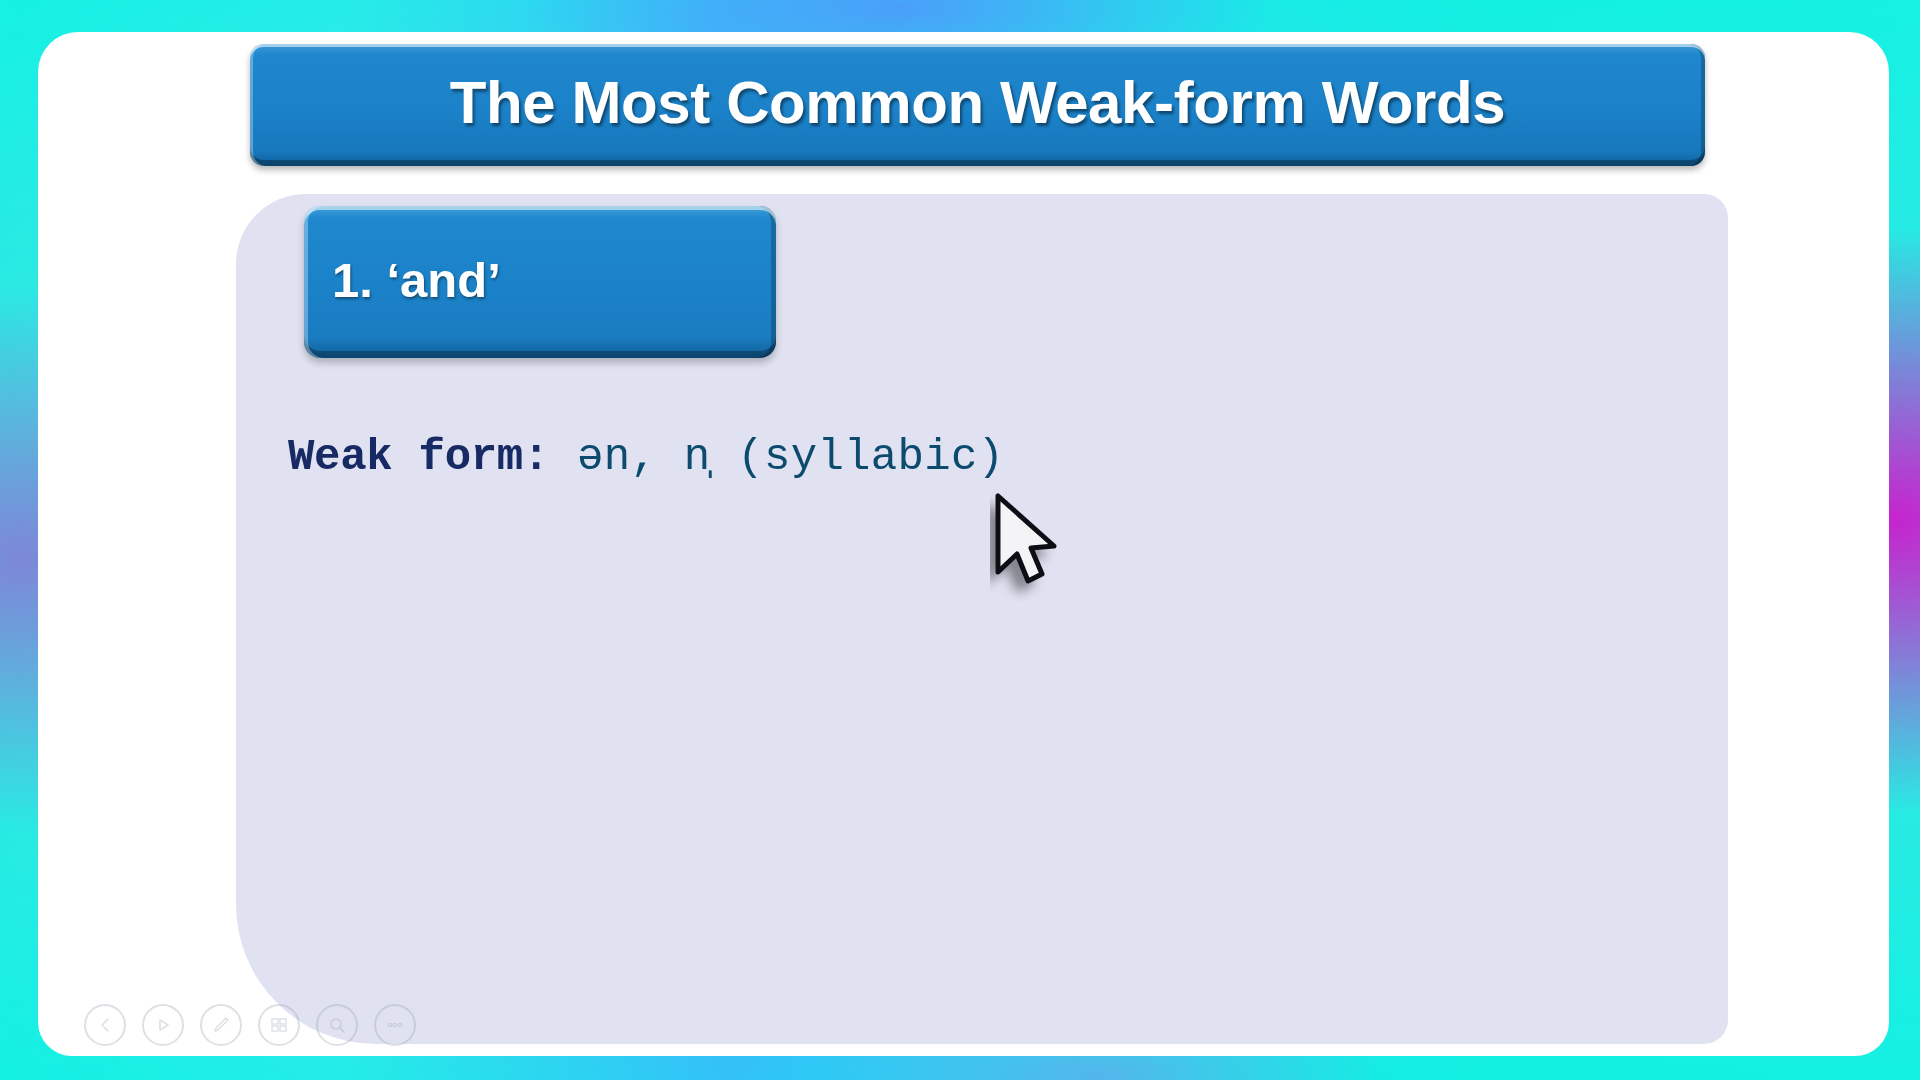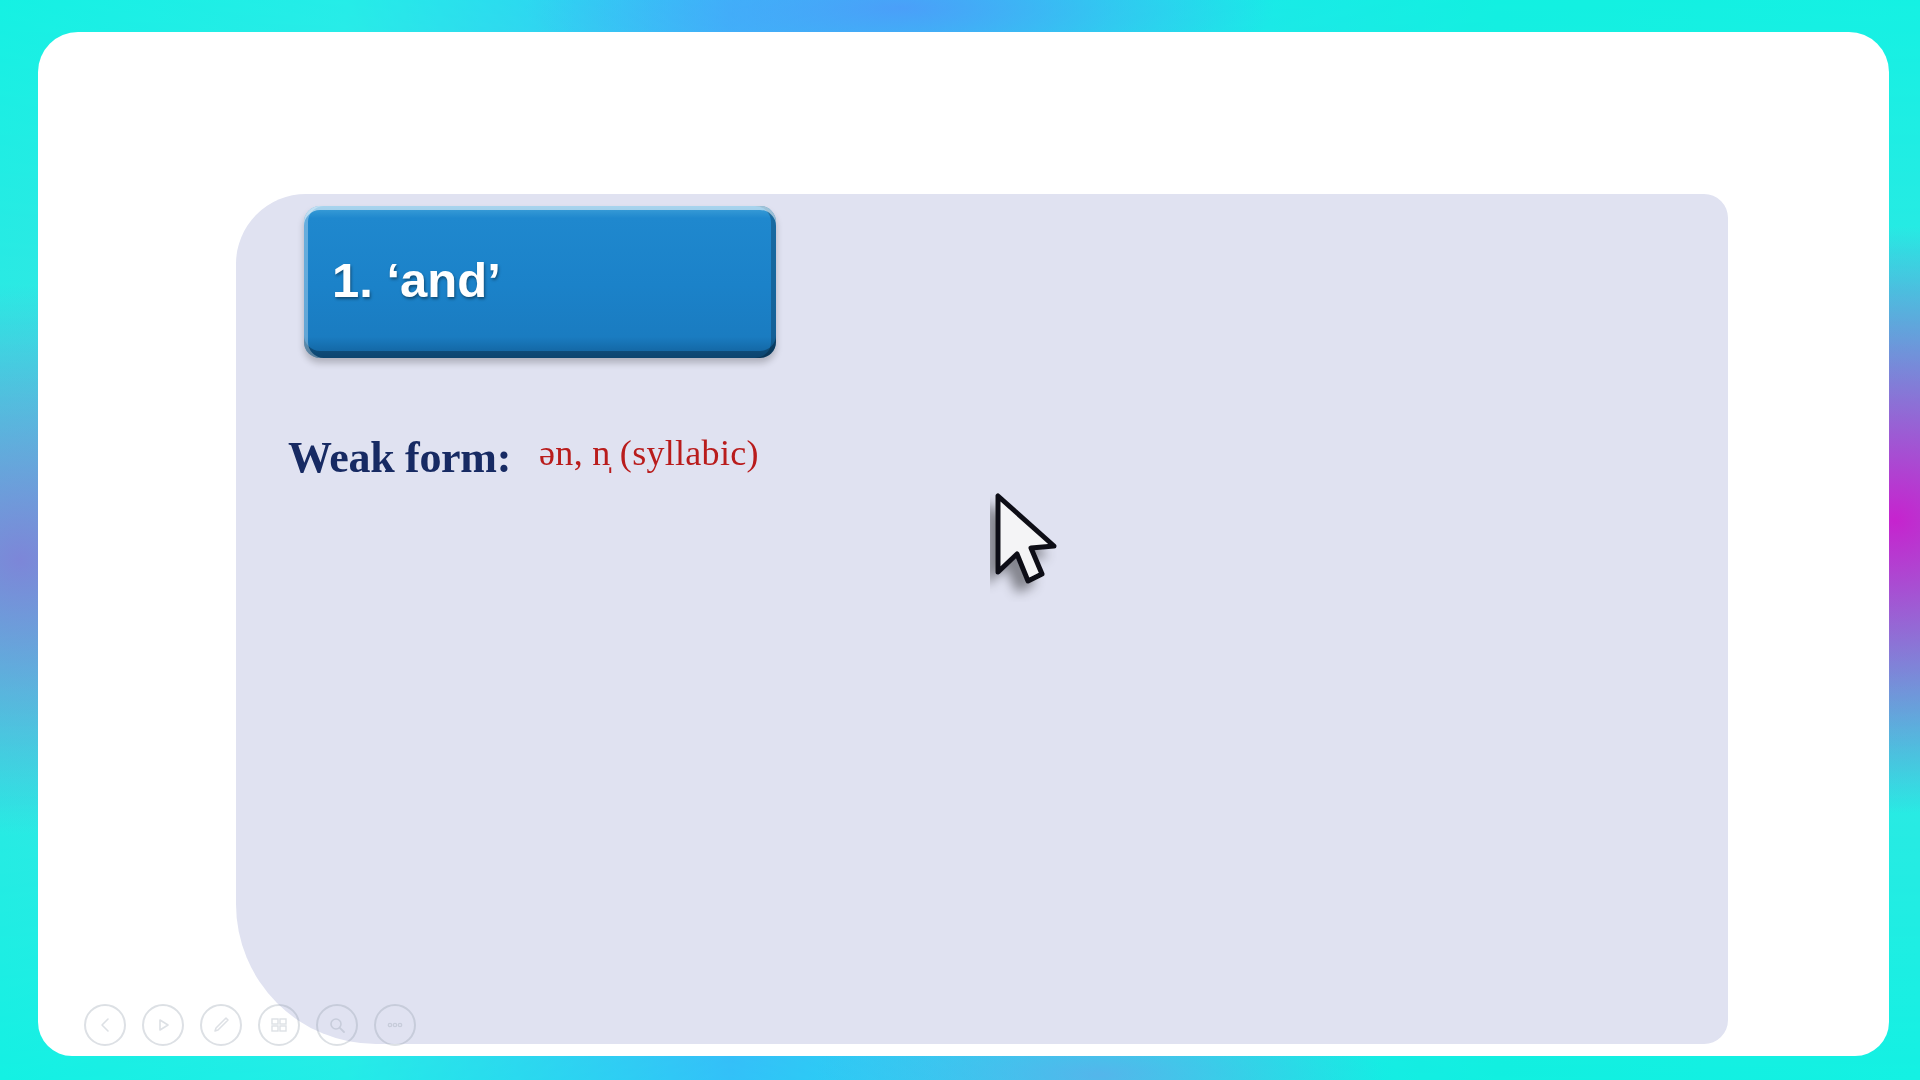--- a/index.html
+++ b/index.html
@@ -111,35 +111,35 @@
     text-shadow:1px 2px 3px rgba(0,0,0,.42);
     font-family:"Liberation Sans","DejaVu Sans",sans-serif;
     white-space:nowrap;
   }
 
   
   #weakform-line {
     position:absolute;
     left:52px; top:238px;
     display:flex;
-    align-items:flex-start;
+    align-items:center;
     white-space:nowrap;
     color:#1a2b63;
-    font-family:Liberation Serif, serif;
+    font-family:Liberation Mono, monospace;
   }
   #weakform-line .wf-label {
     font-size:44px;
     font-weight:bold;
     color:#172a63;
     letter-spacing:-0.3px;
   }
   #weakform-line .wf-value {
-    font-size:36px;
+    font-size:44px;
     font-weight:normal;
-    color:#b91c1c;
+    color:#0c4a6e;
     margin-left:28px;
     letter-spacing:0.3px;
   }
 
   
   #presenter-toolbar {
     position:absolute;
     left:46px; bottom:10px;
     display:flex;
     align-items:center;
@@ -164,20 +164,23 @@
     pointer-events:none;
   }
 </style>
 </head>
 <body>
 
 <div id="backdrop">
 
   <div id="slide-sheet">
 
+    <div id="title-banner">
+      <div class="title-text">The Most Common Weak-form Words</div>
+    </div>
 
     <div id="content-panel">
 
       <div id="item-box">
         <span class="item-label">1. ‘and’</span>
       </div>
 
       <div id="weakform-line">
         <span class="wf-label">Weak form:</span>
         <span class="wf-value">ən, n̩ (syllabic)</span>

